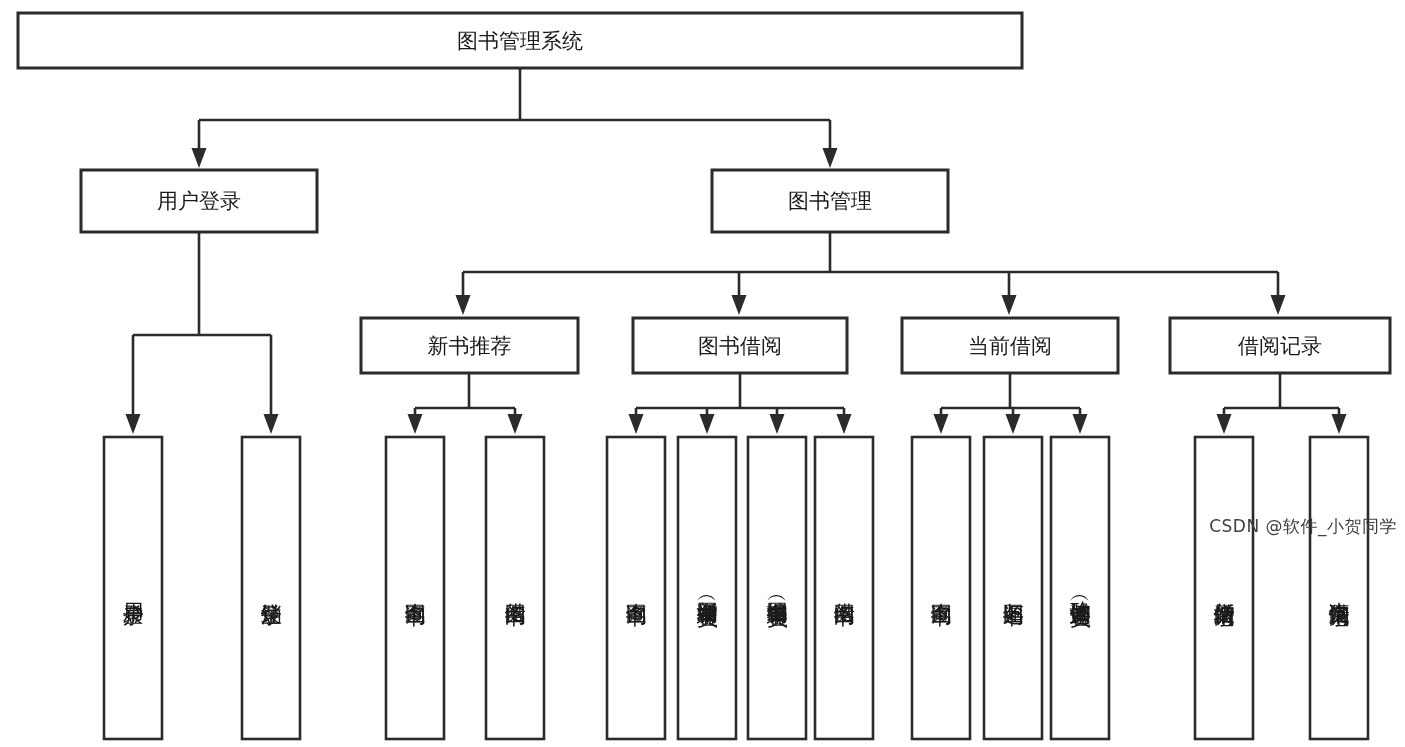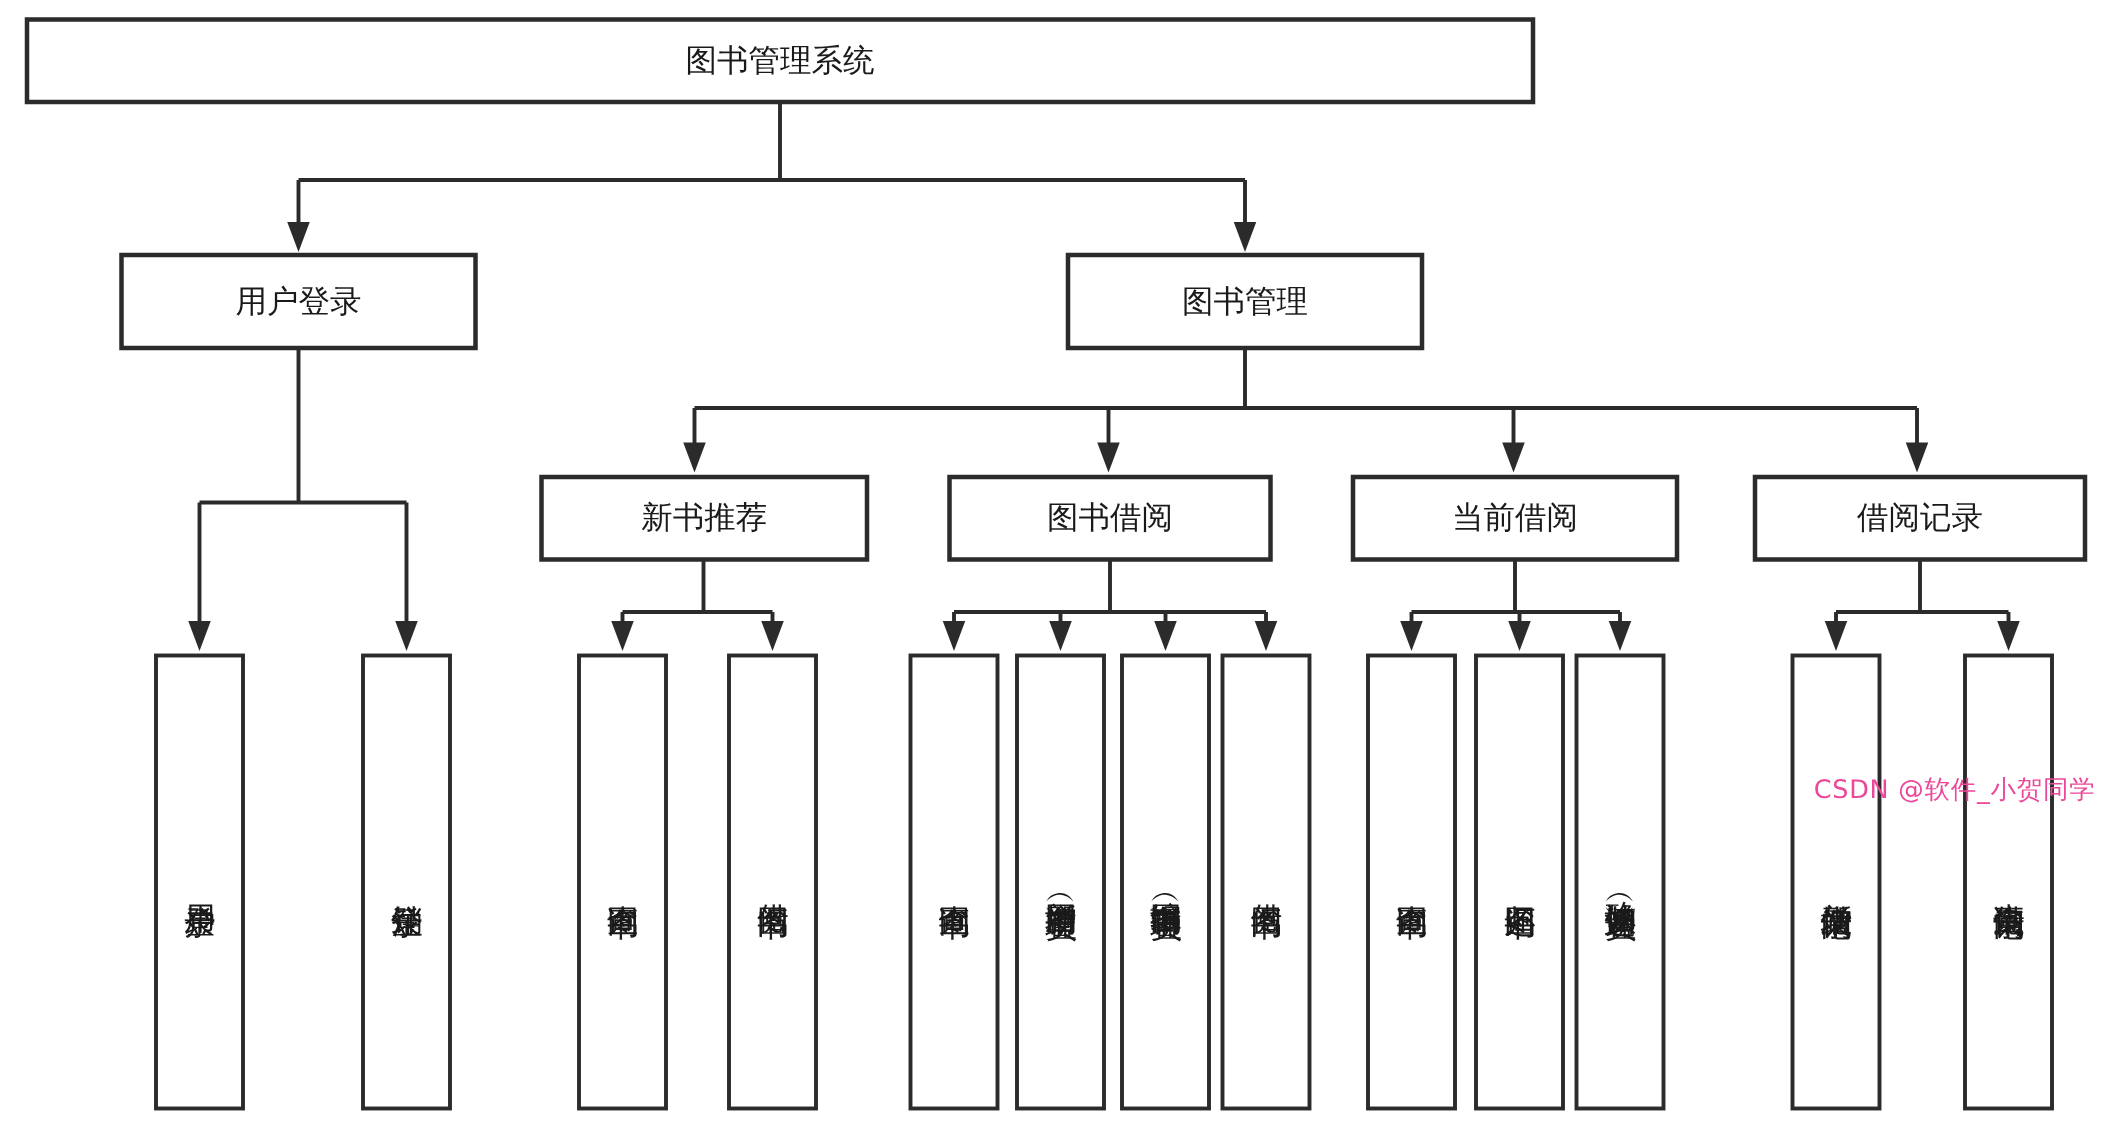--- a/index.html
+++ b/index.html
@@ -77,21 +77,21 @@
     color: #1a1a1a;
     white-space: nowrap;
     text-align: center;
   }
   .watermark {
     position: absolute;
     right: 8px;
     bottom: 5px;
     font-family: "DejaVu Sans", "Liberation Sans", sans-serif;
     font-size: 17px;
-    color: #ec4899;
+    color: #404040;
     letter-spacing: 0.5px;
     white-space: nowrap;
     user-select: none;
     margin-left: 40px;
   }
 </style>
 </head>
 <body>
 
 <div id="diagram-root">

